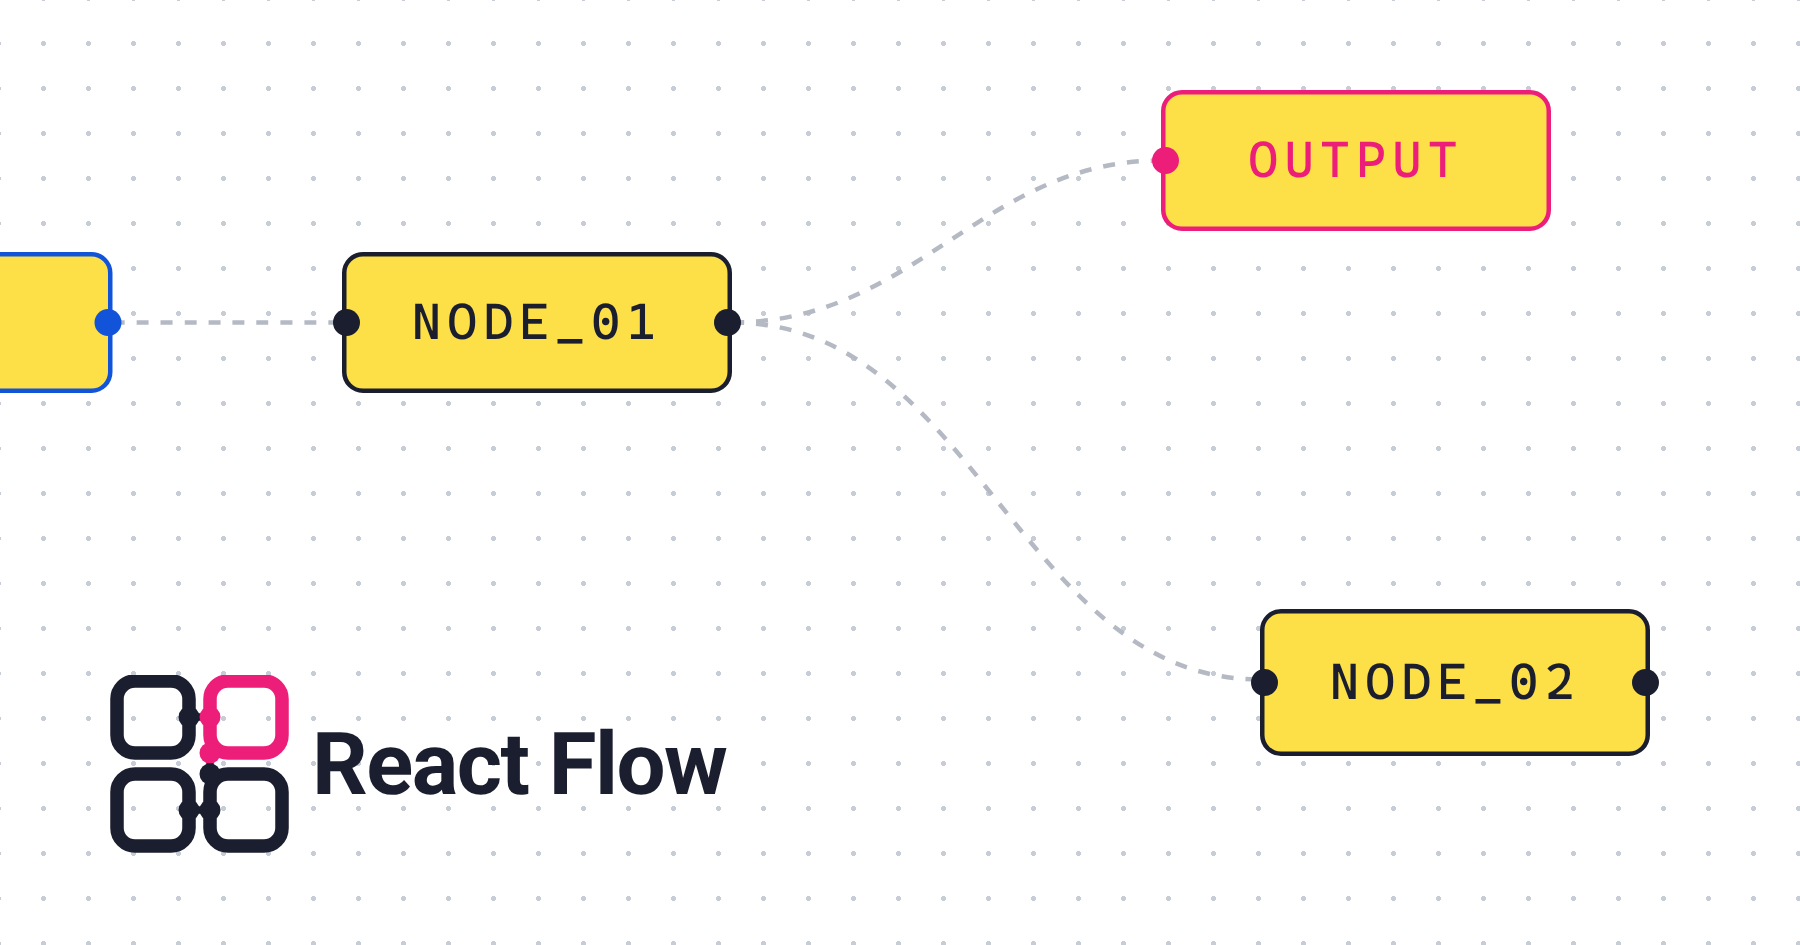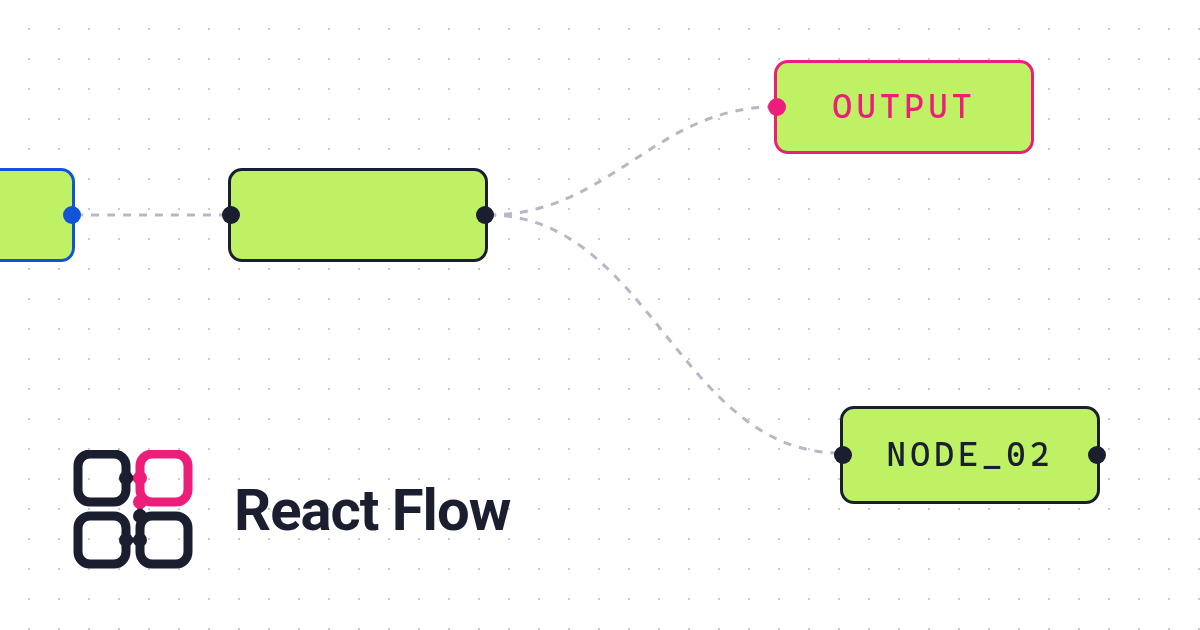--- a/index.html
+++ b/index.html
@@ -17,21 +17,21 @@
     background-position: 14px 14px;
   }
   .canvas {
     position: absolute;
     inset: 0;
   }
   .node {
     position: absolute;
     border: 3px solid;
     border-radius: 14px;
-    background: #bef264;
+    background: #fde047;
     display: flex;
     align-items: center;
     justify-content: center;
     font-size: 34px;
     letter-spacing: 4px;
     font-weight: 400;
     cursor: move;
   }
   .node .label {
     transform: translateY(-1px);
@@ -57,21 +57,21 @@
     stroke: #b4b9c4;
     stroke-width: 3;
     stroke-dasharray: 8 8;
   }
   .brand {
     position: absolute;
     left: 70px;
     bottom: 60px;
     display: flex;
     align-items: center;
-    gap: 34px;
+    gap: 8px;
   }
   .brand-text {
     font-family: -apple-system, BlinkMacSystemFont, "Segoe UI", Roboto, "Helvetica Neue", Arial, sans-serif;
     font-size: 58px;
     font-weight: 700;
     color: #1a1e2e;
     letter-spacing: -1px;
   }
 </style>
 </head>
@@ -89,20 +89,21 @@
 
     <path class="edge" d="M 488 215 C 650 215, 680 453, 840 453"></path>
   </svg>
 
   <div class="node" id="node-input" style="left: -185px; top: 168px; width: 260px; height: 94px; border-color: rgb(18, 84, 217); color: rgb(18, 84, 217);">
     <span class="label"></span>
     <div class="handle right" style="background: rgb(18, 84, 217);"></div>
   </div>
 
   <div class="node" id="node-01" style="left: 228px; top: 168px; width: 260px; height: 94px; border-color: rgb(26, 30, 46); color: rgb(26, 30, 46);">
+    <span class="label">NODE_01</span>
     <div class="handle left" style="background: rgb(26, 30, 46);"></div>
     <div class="handle right" style="background: rgb(26, 30, 46);"></div>
   </div>
 
   <div class="node" id="node-output" style="left: 774px; top: 60px; width: 260px; height: 94px; border-color: rgb(236, 30, 122); color: rgb(236, 30, 122);">
     <span class="label">OUTPUT</span>
     <div class="handle left" style="background: rgb(236, 30, 122);"></div>
   </div>
 
   <div class="node" id="node-02" style="left: 840px; top: 406px; width: 260px; height: 98px; border-color: rgb(26, 30, 46); color: rgb(26, 30, 46);">

